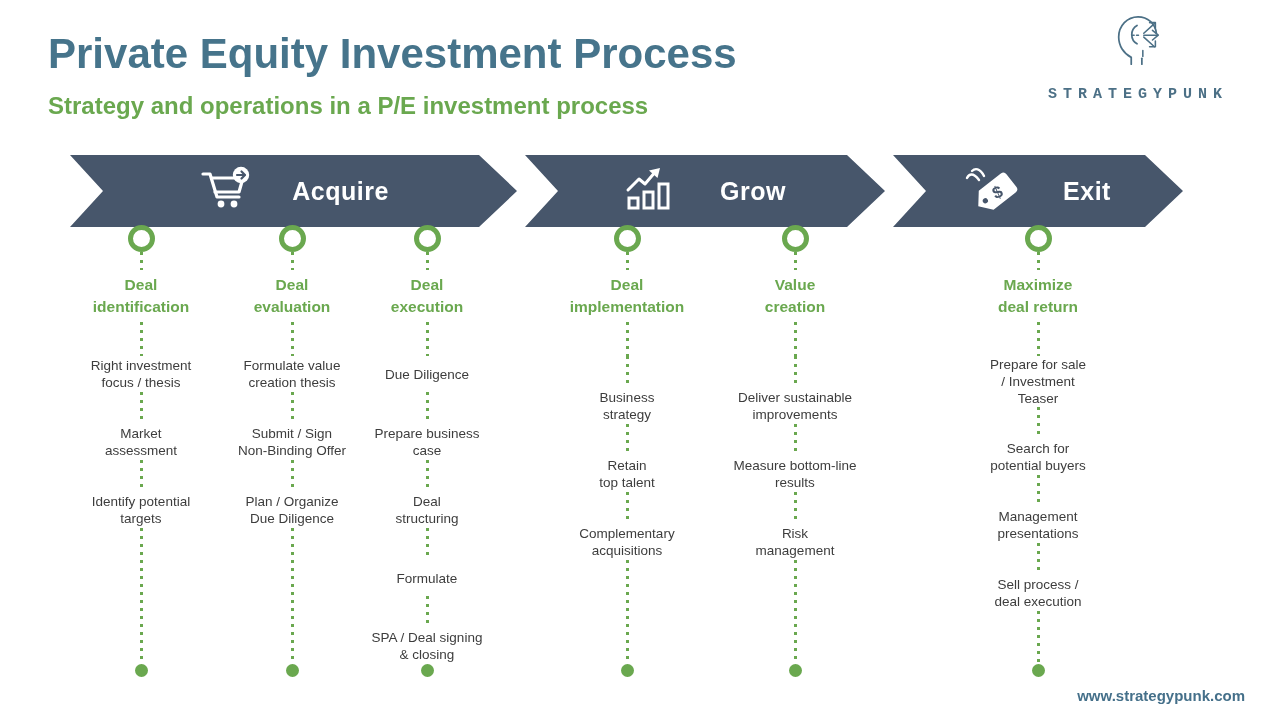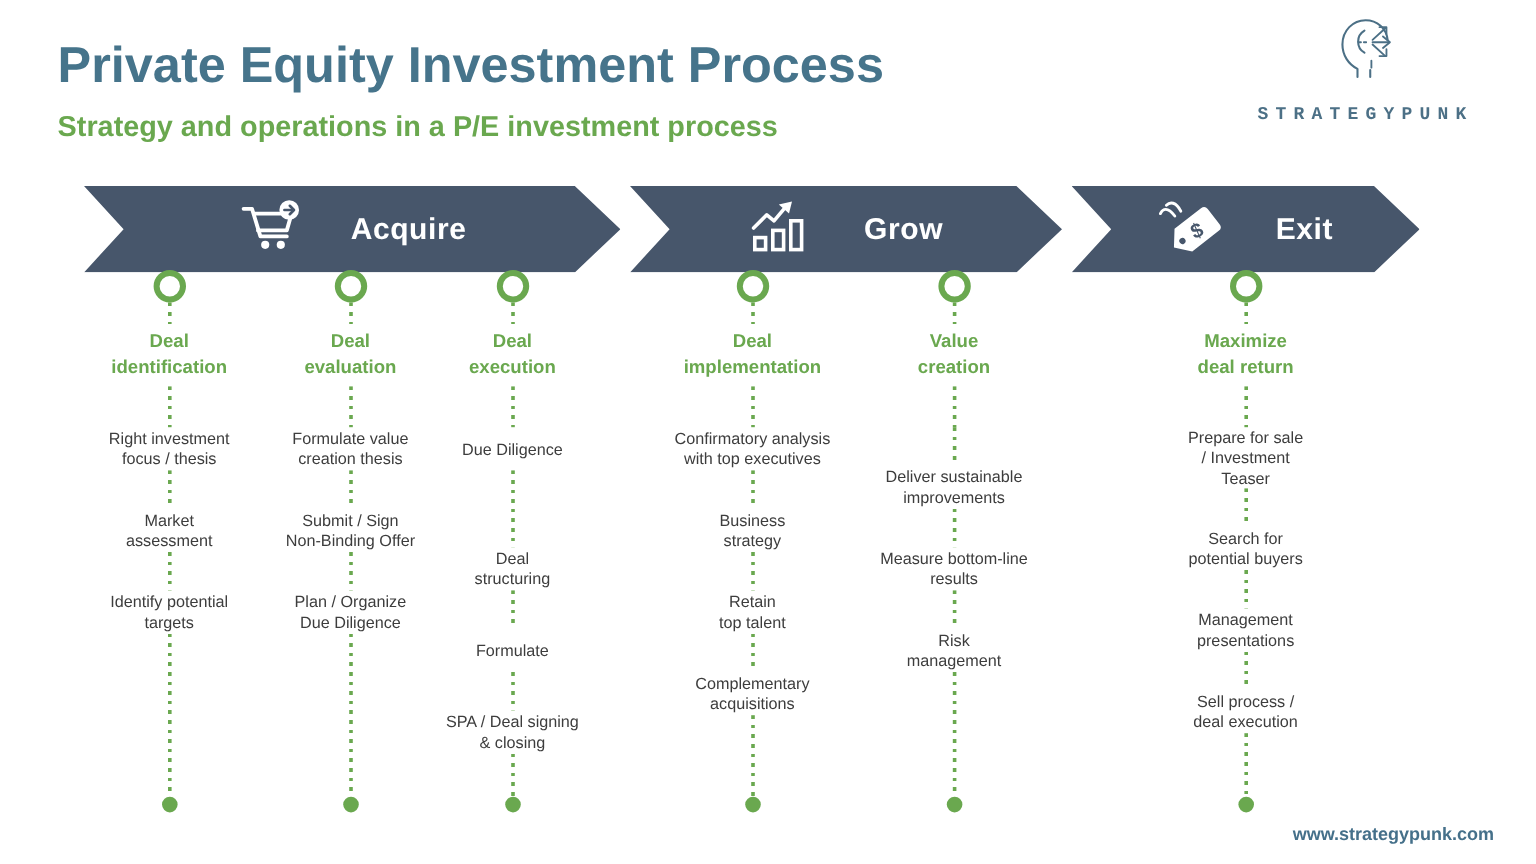--- a/index.html
+++ b/index.html
@@ -181,39 +181,39 @@
       <div class="enddot"></div>
     </div>
     <div class="column" style="left: 342px;">
       <div class="ring"></div>
       <div class="seg seg-top"></div>
       <div class="col-heading">Deal
 execution</div>
       <div class="seg seg-head"></div>
       <div class="col-item">Due Diligence</div>
       <div class="seg seg-between"></div>
+      <div class="col-item">Prepare business
+case</div>
       <div class="seg seg-between"></div>
       <div class="col-item">Deal
 structuring</div>
       <div class="seg seg-between"></div>
       <div class="col-item">Formulate</div>
       <div class="seg seg-between"></div>
       <div class="col-item">SPA / Deal signing
 &amp; closing</div>
       <div class="seg seg-tail"></div>
       <div class="enddot"></div>
     </div>
     <div class="column" style="left: 542px;">
       <div class="ring"></div>
       <div class="seg seg-top"></div>
       <div class="col-heading">Deal
 implementation</div>
       <div class="seg seg-head"></div>
-      <div class="col-item">Confirmatory analysis
-with top executives</div>
       <div class="seg seg-between"></div>
       <div class="col-item">Business
 strategy</div>
       <div class="seg seg-between"></div>
       <div class="col-item">Retain
 top talent</div>
       <div class="seg seg-between"></div>
       <div class="col-item">Complementary
 acquisitions</div>
       <div class="seg seg-tail"></div>

